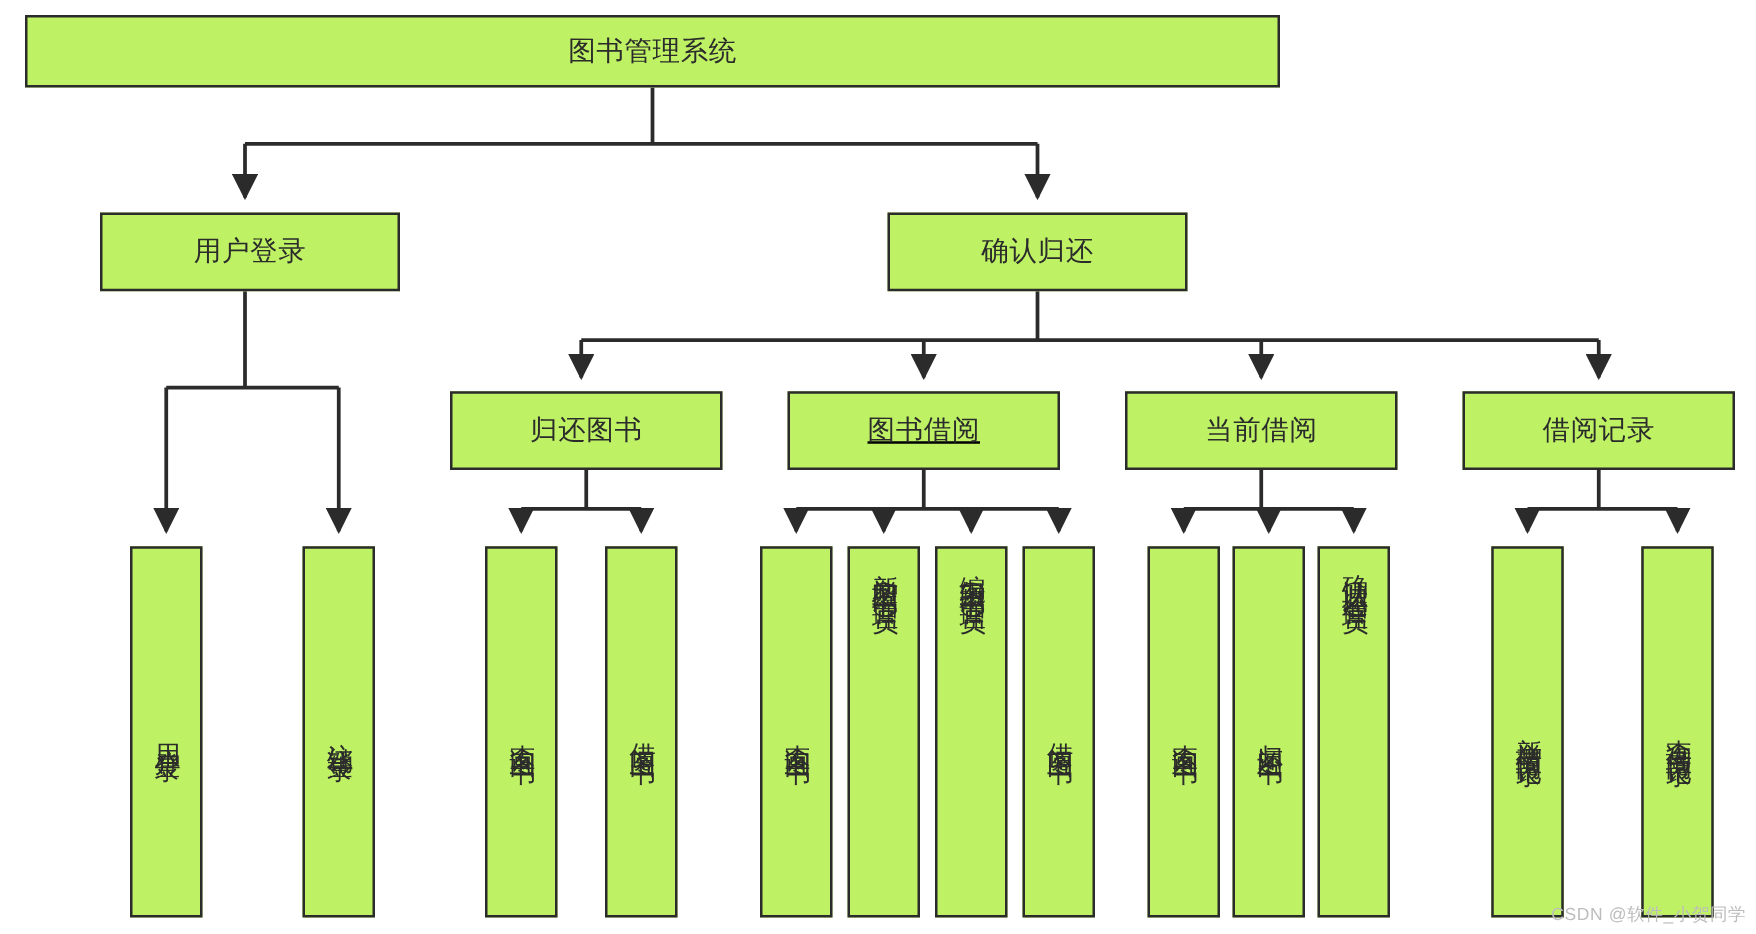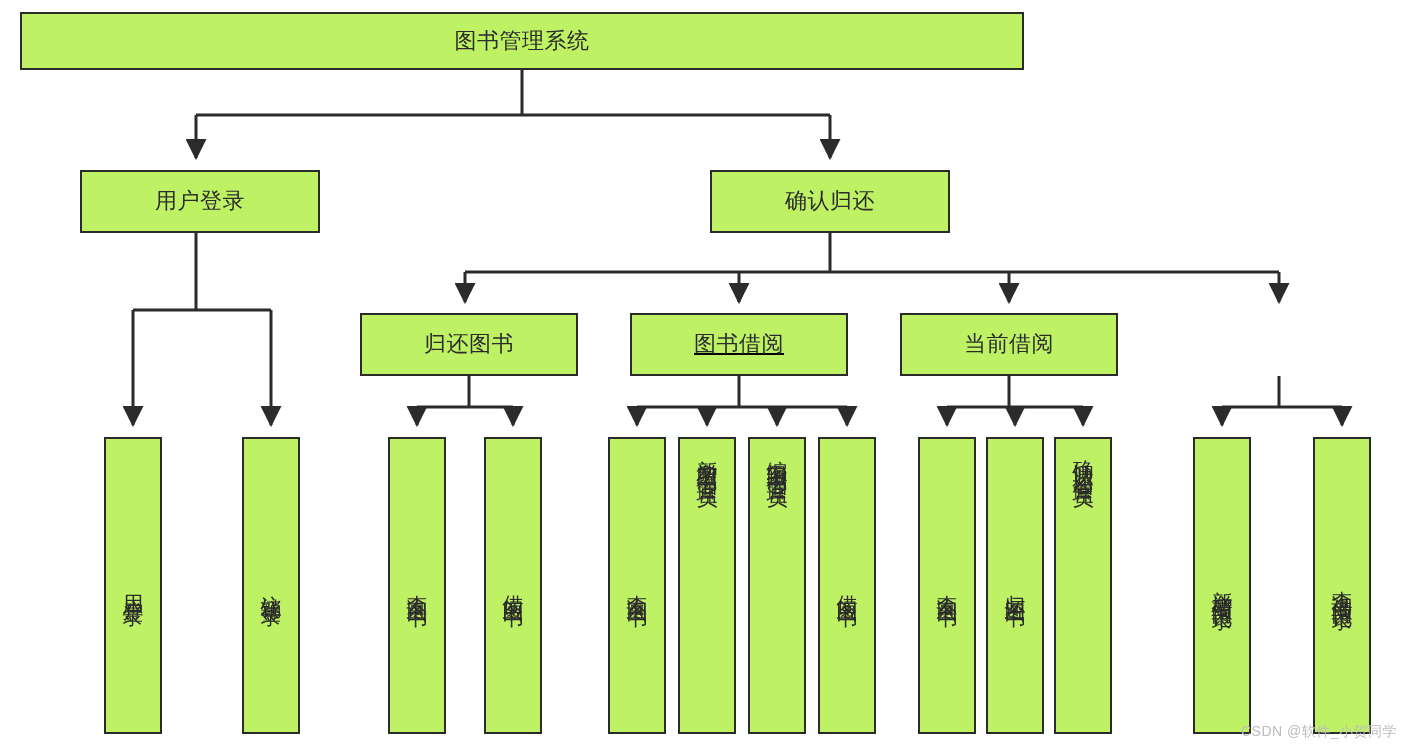--- a/index.html
+++ b/index.html
@@ -138,20 +138,23 @@
 
   <div class="node-box" style="left:360px; top:313px; width:218px; height:63px;">
     <span class="node-label-h">归还图书</span>
   </div>
   <div class="node-box" style="left:630px; top:313px; width:218px; height:63px;text-decoration:underline;">
     <span class="node-label-h">图书借阅</span>
   </div>
   <div class="node-box" style="left:900px; top:313px; width:218px; height:63px;">
     <span class="node-label-h">当前借阅</span>
   </div>
+  <div class="node-box" style="left:1170px; top:313px; width:218px; height:63px;">
+    <span class="node-label-h">借阅记录</span>
+  </div>
 
   <div class="node-box leaf centered" style="left:104px; top:437px; width:58px; height:297px;">
     <span class="node-label-v">用户登录</span>
   </div>
   <div class="node-box leaf centered" style="left:242px; top:437px; width:58px; height:297px;">
     <span class="node-label-v">注销登录</span>
   </div>
 
   <div class="node-box leaf centered" style="left:388px; top:437px; width:58px; height:297px;">
     <span class="node-label-v">查询图书</span>

